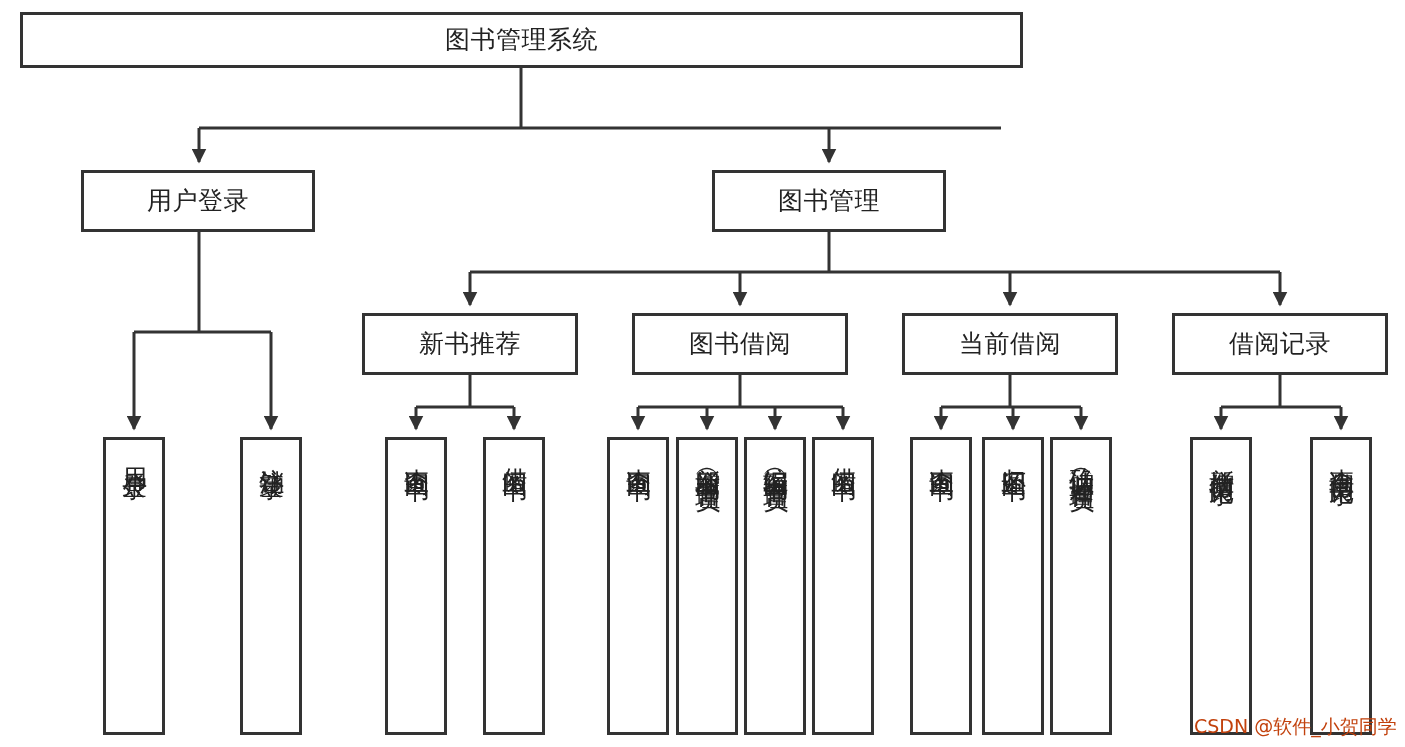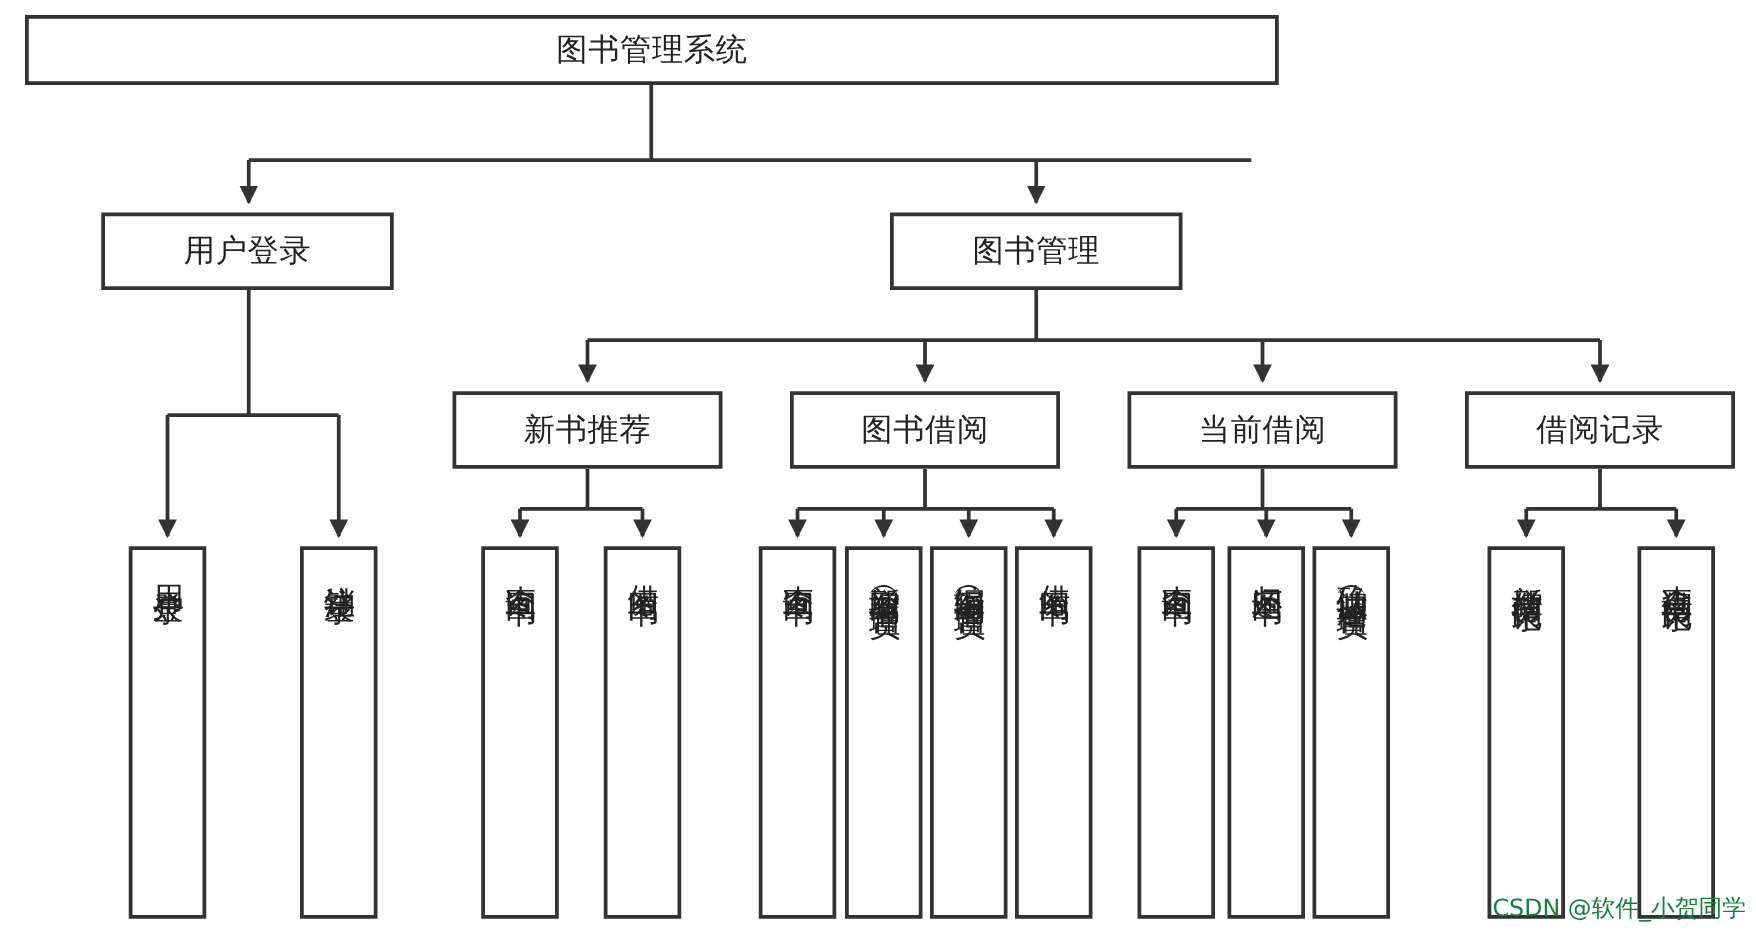--- a/index.html
+++ b/index.html
@@ -65,21 +65,21 @@
     line-height: 1.05;
     letter-spacing: 3px;
     white-space: nowrap;
     max-height: 284px;
   }
   .node.vert.tall .node-label {
     max-height: 288px;
   }
   .watermark {
     position: absolute;
-    color: #15803d;
+    color: #c2410c;
     font-size: 19px;
     white-space: nowrap;
     z-index: 5;
     font-family: "DejaVu Sans", "Liberation Sans", sans-serif;
   }
 </style>
 </head>
 <body>
 
 <div id="canvas">

